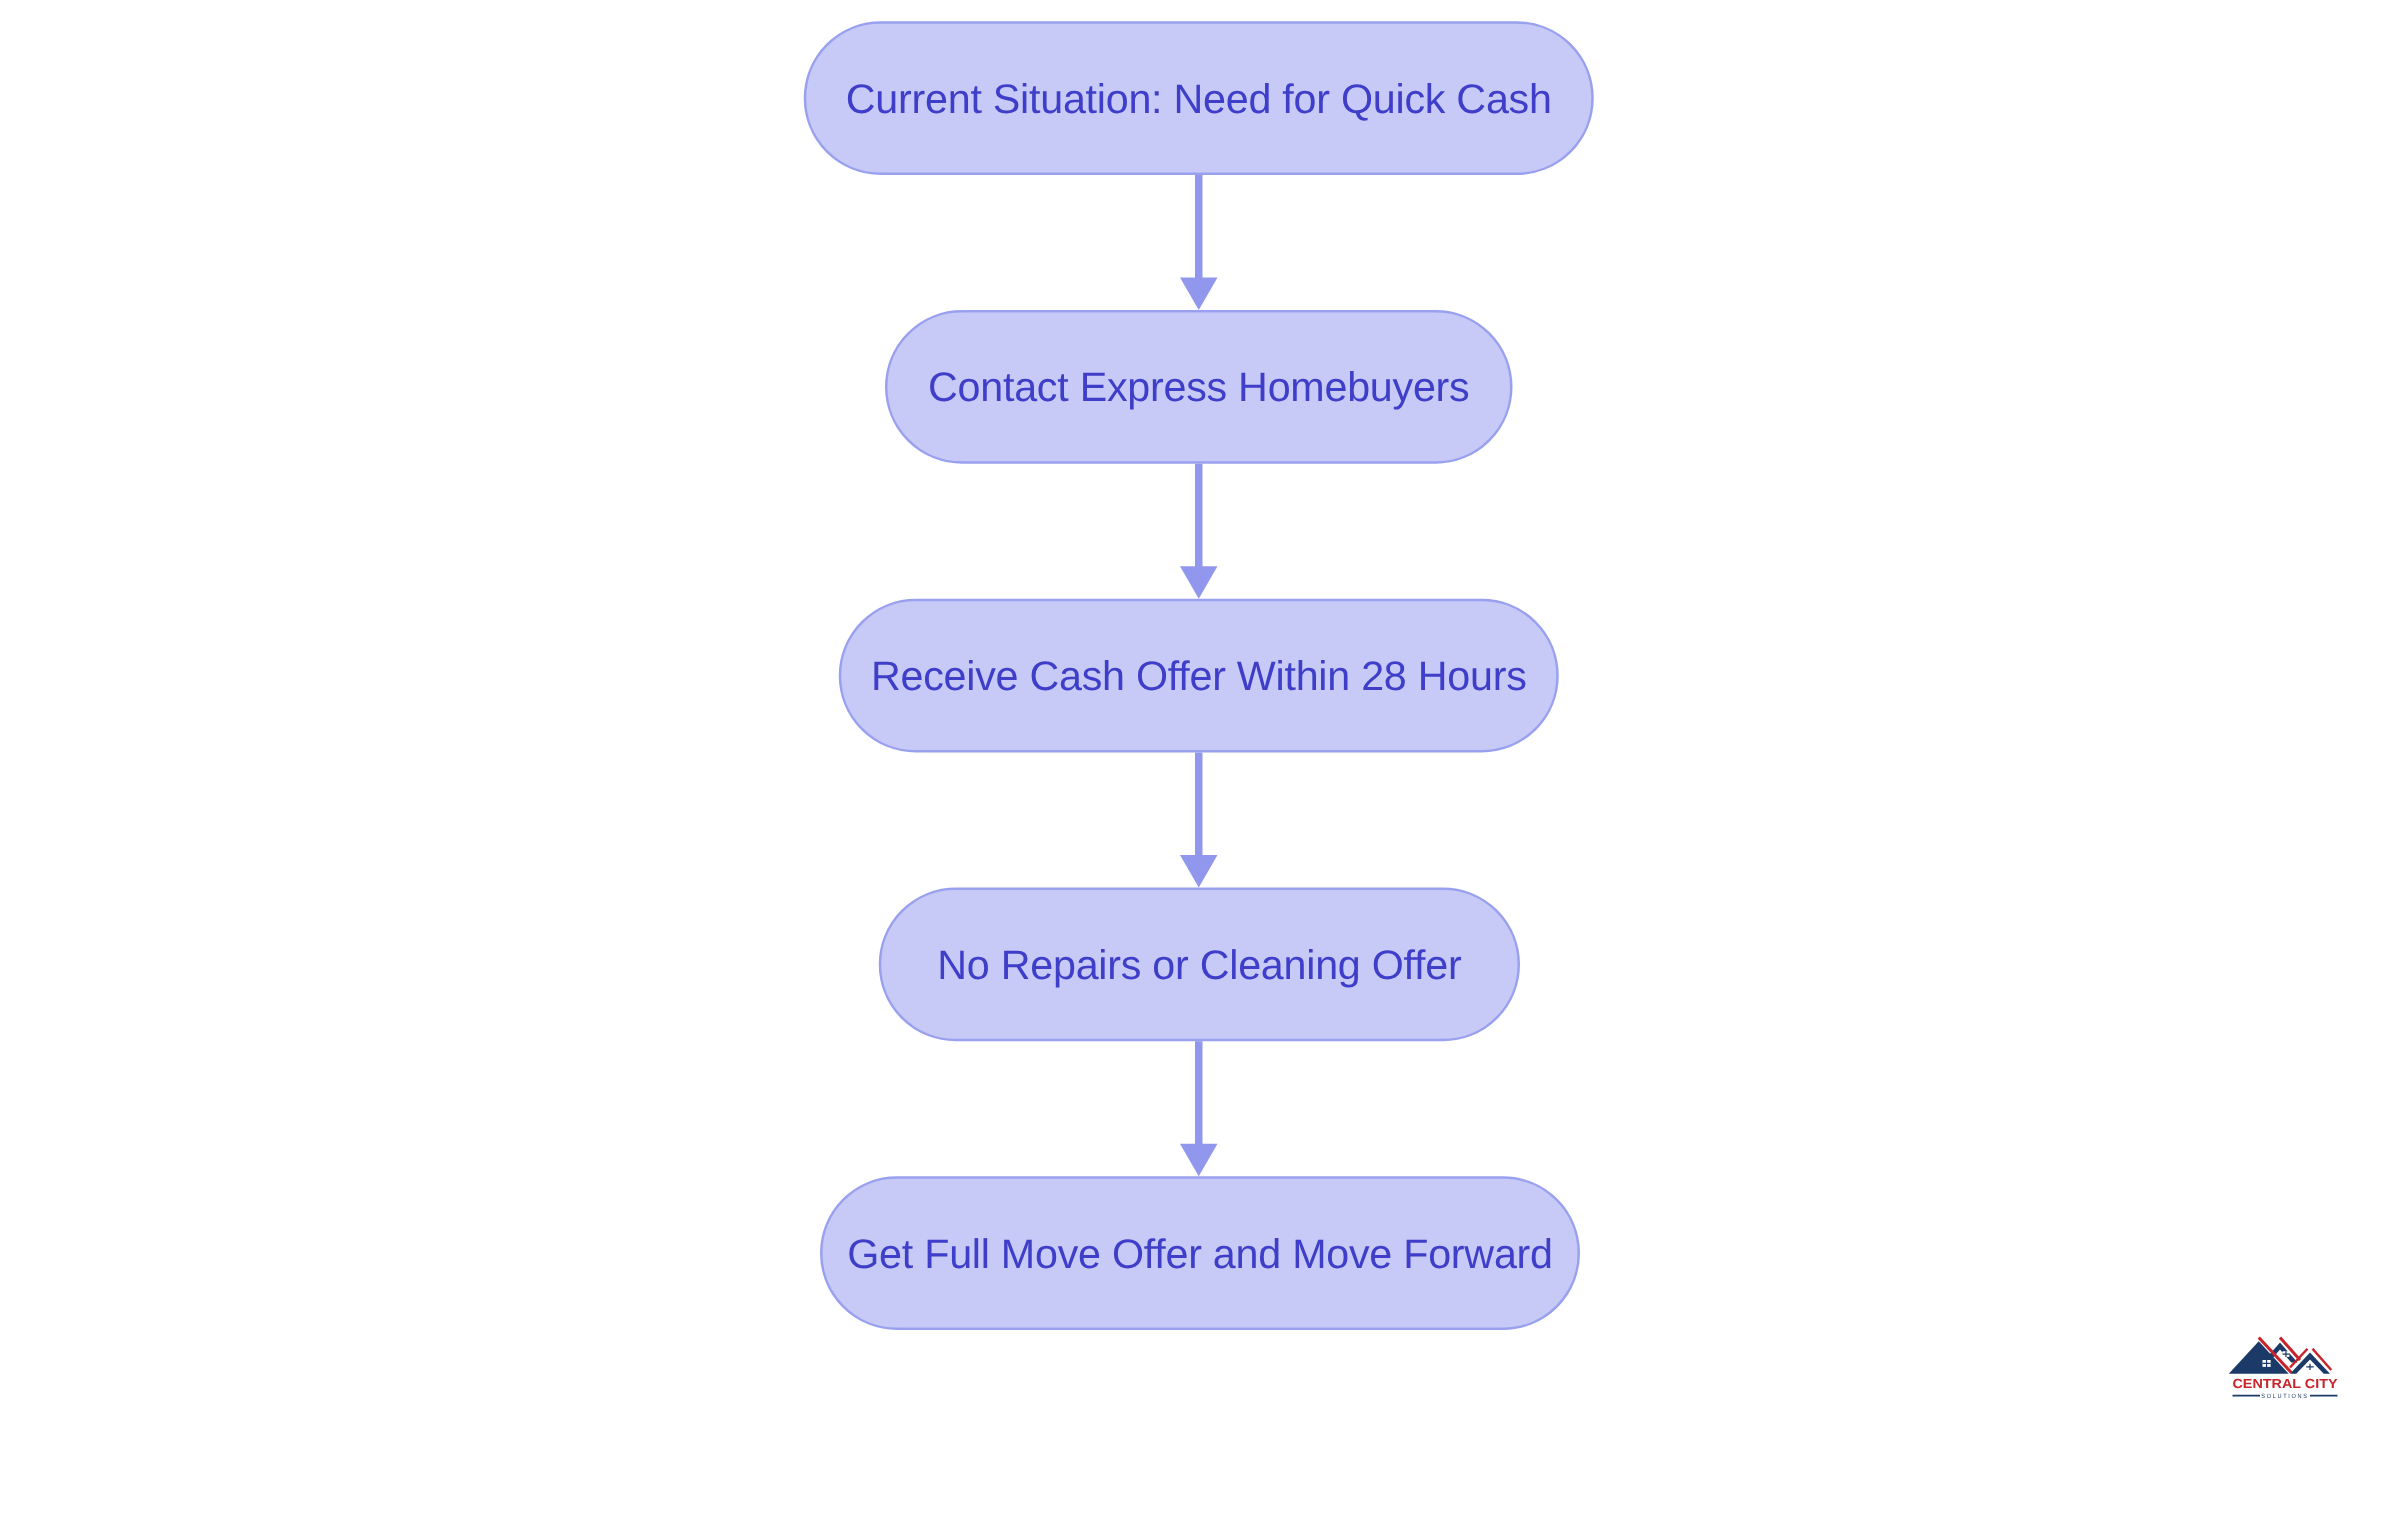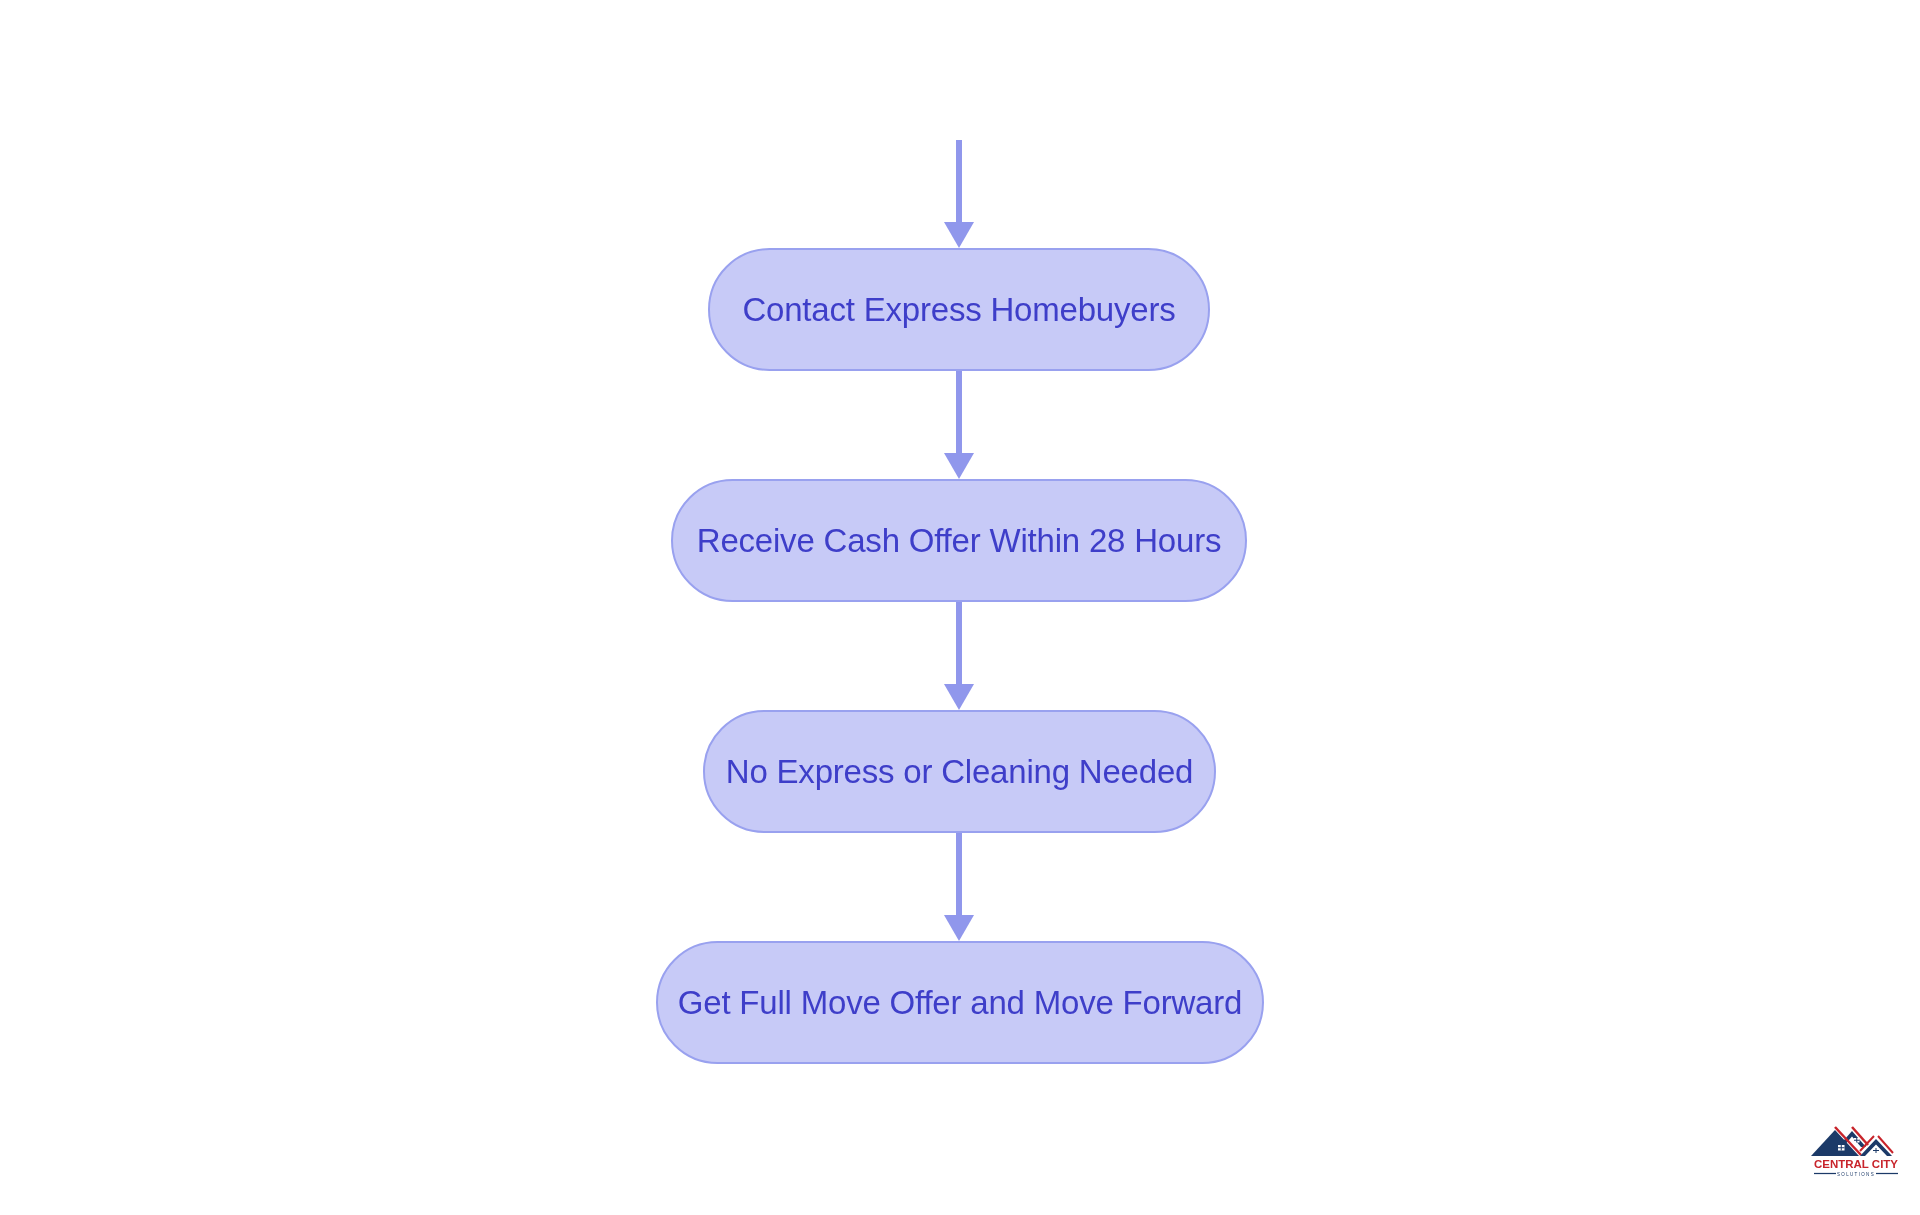--- a/index.html
+++ b/index.html
@@ -62,32 +62,34 @@
     border-top: 26px solid var(--arrow, #9097ec);
   }
   .arrow-1 { top: 140px; }
   .arrow-2 { top: 371px; }
   .arrow-3 { top: 602px; }
   .arrow-4 { top: 833px; }
 
   .logo {
     position: absolute;
     left: 1782px;
-    top: 1124px;
+    top: 1067px;
     width: 92px;
     height: 62px;
-    margin-left: 28px;
   }
   .logo svg { display: block; width: 100%; height: 100%; }
 </style>
 </head>
 <body>
 
 <div id="canvas" style="background: rgb(255, 255, 255);">
 
+  <div class="node node-1">
+    <span>Current Situation: Need for Quick Cash</span>
+  </div>
 
   <div class="arrow arrow-1">
     <div class="line"></div>
     <div class="head"></div>
   </div>
 
   <div class="node node-2">
     <span>Contact Express Homebuyers</span>
   </div>
 
@@ -99,21 +101,21 @@
   <div class="node node-3">
     <span>Receive Cash Offer Within 28 Hours</span>
   </div>
 
   <div class="arrow arrow-3">
     <div class="line"></div>
     <div class="head"></div>
   </div>
 
   <div class="node node-4">
-    <span>No Express or Cleaning Needed</span>
+    <span>No Repairs or Cleaning Offer</span>
   </div>
 
   <div class="arrow arrow-4">
     <div class="line"></div>
     <div class="head"></div>
   </div>
 
   <div class="node node-5">
     <span>Get Full Move Offer and Move Forward</span>
   </div>

